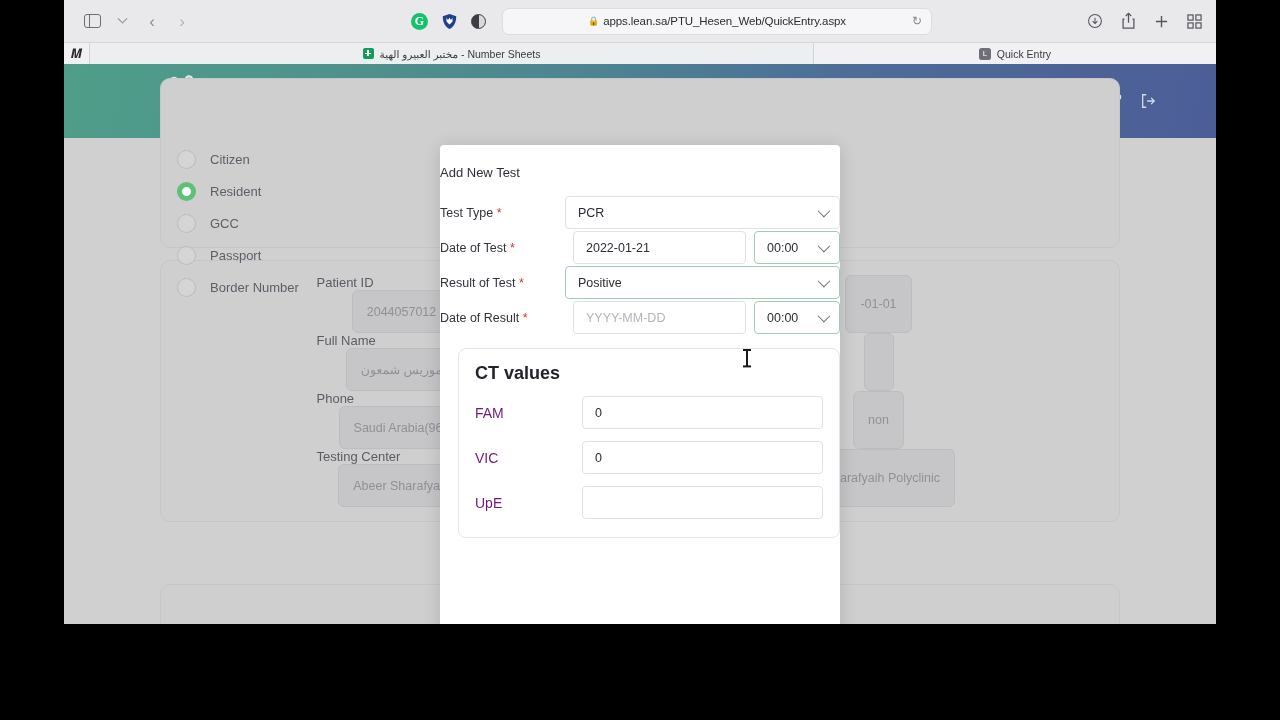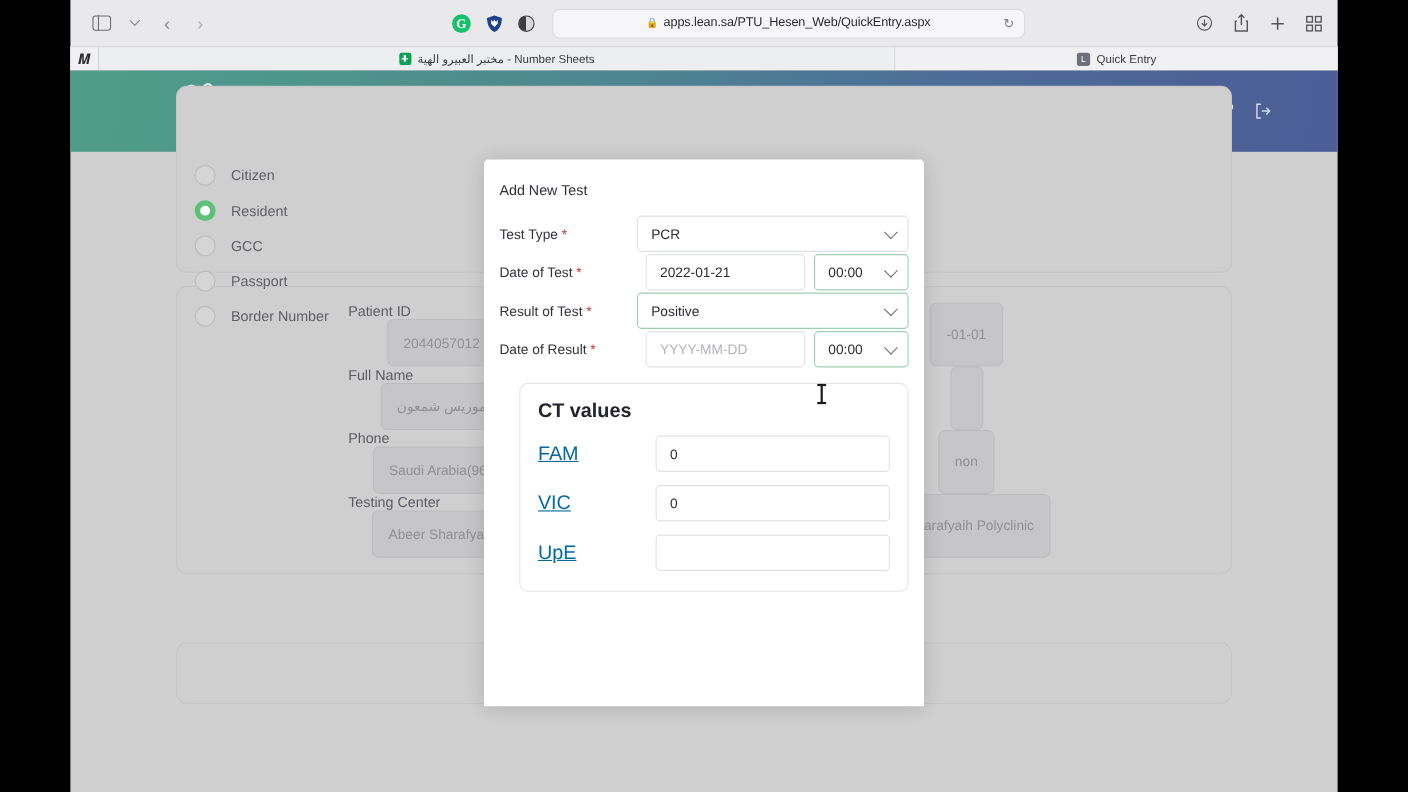--- a/index.html
+++ b/index.html
@@ -63,21 +63,21 @@
   .fav-sheets { width: 11px; height: 11px; background: #0f9d58; border-radius: 2px; position: relative; flex: none; }
   .fav-sheets::before { content:""; position:absolute; left:2.5px; top:4.5px; width:6px; height:1.4px; background:#fff; }
   .fav-sheets::after { content:""; position:absolute; left:4.8px; top:2.2px; width:1.4px; height:6px; background:#fff; }
   .fav-quick { width: 12px; height: 12px; background: #6f6f77; border-radius: 2.5px; color:#fff; font-size:8px;
                display:flex; align-items:center; justify-content:center; flex:none; }
   .fav-m { font-family:"Liberation Serif", serif; font-size: 13px; color:#2b2b30; }
   .tabtitle { white-space: nowrap; }
 
   
   .app {
-    position: absolute; left: 64px; top: 64px; width: 1152px; height: 656px;
+    position: absolute; left: 64px; top: 64px; width: 1152px; height: 560px;
     background: #c7c7c7; overflow: hidden;
   }
 
   .appheader {
     height: 74px; width: 100%;
     background: linear-gradient(100deg, #2e8b73 0%, #2d7f76 22%, #2c6d7d 45%, #2b4f85 70%, #2a3f84 100%);
     display: flex; align-items: center; position: relative;
   }
   .logo { margin-left: 92px; width: 58px; height: 60px; position: relative; }
   .nav { display: flex; align-items: center; gap: 26px; margin-left: 44px; position: relative; }
@@ -126,21 +126,21 @@
   .addtest-btn {
     border: 1px solid #8fbba8; border-radius: 5px; padding: 8px 20px;
     color: #1b7a5a; font-size: 12.5px; font-weight: bold; background: transparent;
   }
 
   
   .scrim { position: absolute; inset: 0; background: rgba(255,255,255,0.16); }
   .modal {
     position: absolute; left: 376px; top: 81px; width: 400px; height: 497px;
     background: #fff; border-radius: 4px 4px 0 0; box-shadow: 0 2px 18px rgba(0,0,0,0.14);
-    padding: 0 14px;
+    padding: 0 0;
   }
   .modal-title { font-size: 13px; color: #2f2f38; padding: 20px 0 16px 0; }
 
   .mrow { display: flex; align-items: center; margin-bottom: 2px; }
   .mlabel { width: 125px; font-size: 12.5px; color: #33333c; }
   .req { color: #d0342c; }
   .mfield {
     flex: 1; height: 33px; border: 1px solid #dfe1e3; border-radius: 4px; background: #fff;
     display: flex; align-items: center; padding: 0 12px; font-size: 12.5px; color: #2c2c34;
     position: relative;
@@ -156,21 +156,21 @@
   .mrow.split .mfield.date { flex: 1 1 auto; }
   .mrow.split .mfield.time { flex: 0 0 86px; }
 
   .ctbox {
     border: 1px solid #e3e5e7; border-radius: 8px; padding: 14px 16px 18px 16px;
     margin: 14px 0 14px 18px;
   }
   .cttitle { font-size: 18px; font-weight: bold; color: #23232b; margin-bottom: 12px; }
   .ctrow { display: flex; align-items: center; margin-bottom: 12px; }
   .ctrow:last-child { margin-bottom: 0; }
-  .ctlabel { width: 107px; font-size: 18px; color: #0369a1; text-decoration: underline; }
+  .ctlabel { width: 107px; font-size: 14px; color: #701a75; }
   .ctfield {
     flex: 1; height: 33px; border: 1px solid #dfe1e3; border-radius: 4px;
     display: flex; align-items: center; padding: 0 12px; font-size: 12.5px; color: #2c2c34;
   }
   .pot-field { background: #f1f2f4; border-color: #e6e7ea; color: #9a9aa2; }
 
   .cursor {
     position: absolute; left: 679px; top: 285px; width: 8px; height: 18px; z-index: 20;
   }
   .cursor::before { content:""; position:absolute; left:3.2px; top:0; width:1.6px; height:18px; background:#1b1b1b; }

